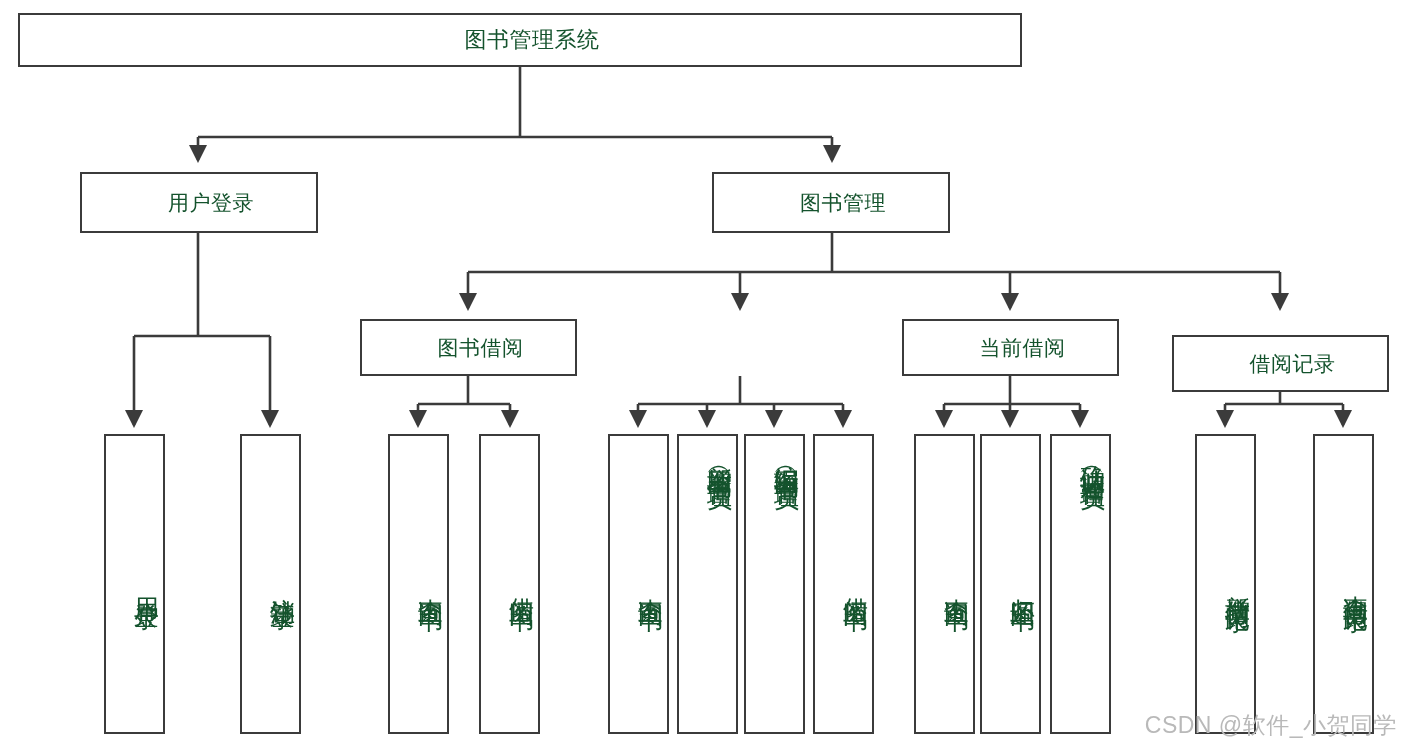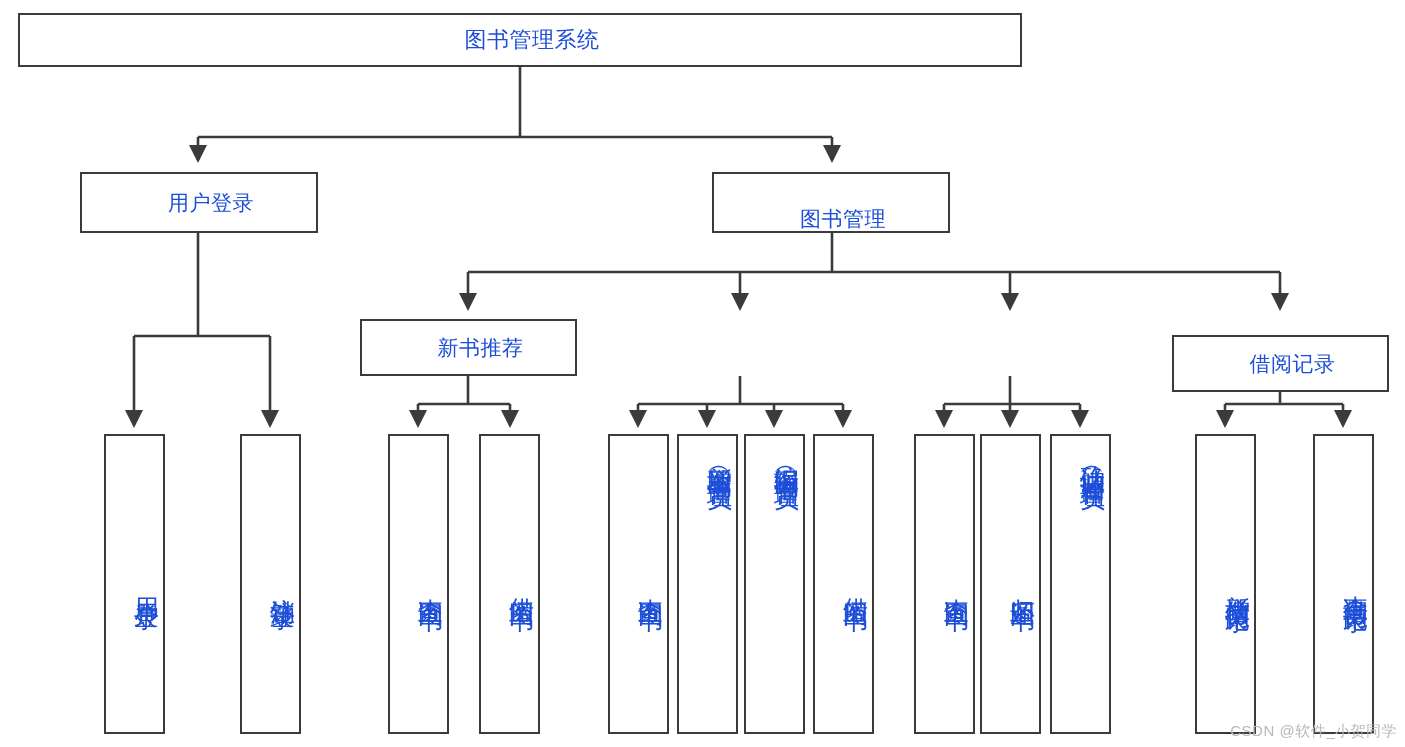--- a/index.html
+++ b/index.html
@@ -26,21 +26,21 @@
     height: 747px;
   }
   .node {
     position: absolute;
     box-sizing: border-box;
     background: #ffffff;
     border: 2px solid #3b3b3b;
     display: flex;
     align-items: center;
     justify-content: center;
-    color: #1d4ed8;
+    color: #14532d;
     z-index: 2;
     padding-left: 24px;
   }
   .node .lbl {
     display: block;
     text-align: center;
     line-height: 1.12;
     letter-spacing: 0.5px;
   }
   
@@ -65,21 +65,21 @@
     white-space: nowrap;
   }
   .node.vert.mid {
     align-items: center;
     padding-top: 0;
   }
   .watermark {
     position: absolute;
     right: 8px;
     bottom: 6px;
-    font-size: 15px;
+    font-size: 23px;
     color: #b9b9b9;
     letter-spacing: 0.5px;
     z-index: 5;
     white-space: nowrap;
     font-family: "Liberation Sans", "DejaVu Sans", sans-serif;
   }
 </style>
 </head>
 <body>
 
@@ -135,26 +135,29 @@
     </g>
   </svg>
 
   <div class="node horiz root" style="left:18px; top:13px; width:1004px; height:54px;">
     <span class="lbl">图书管理系统</span>
   </div>
 
   <div class="node horiz" style="left:80px; top:172px; width:238px; height:61px;">
     <span class="lbl">用户登录</span>
   </div>
-  <div class="node horiz" style="left:712px; top:172px; width:238px; height:61px;align-items:flex-end;">
+  <div class="node horiz" style="left:712px; top:172px; width:238px; height:61px;">
     <span class="lbl">图书管理</span>
   </div>
 
   <div class="node horiz" style="left:360px; top:319px; width:217px; height:57px;">
-    <span class="lbl">新书推荐</span>
+    <span class="lbl">图书借阅</span>
+  </div>
+  <div class="node horiz" style="left:902px; top:319px; width:217px; height:57px;">
+    <span class="lbl">当前借阅</span>
   </div>
   <div class="node horiz" style="left:1172px; top:319px; width:217px; height:57px;margin-top:16px;">
     <span class="lbl">借阅记录</span>
   </div>
 
   <div class="node vert mid" style="left:104px; top:434px; width:61px; height:300px;">
     <span class="lbl">用户登录</span>
   </div>
   <div class="node vert mid" style="left:240px; top:434px; width:61px; height:300px;">
     <span class="lbl">注销登录</span>

